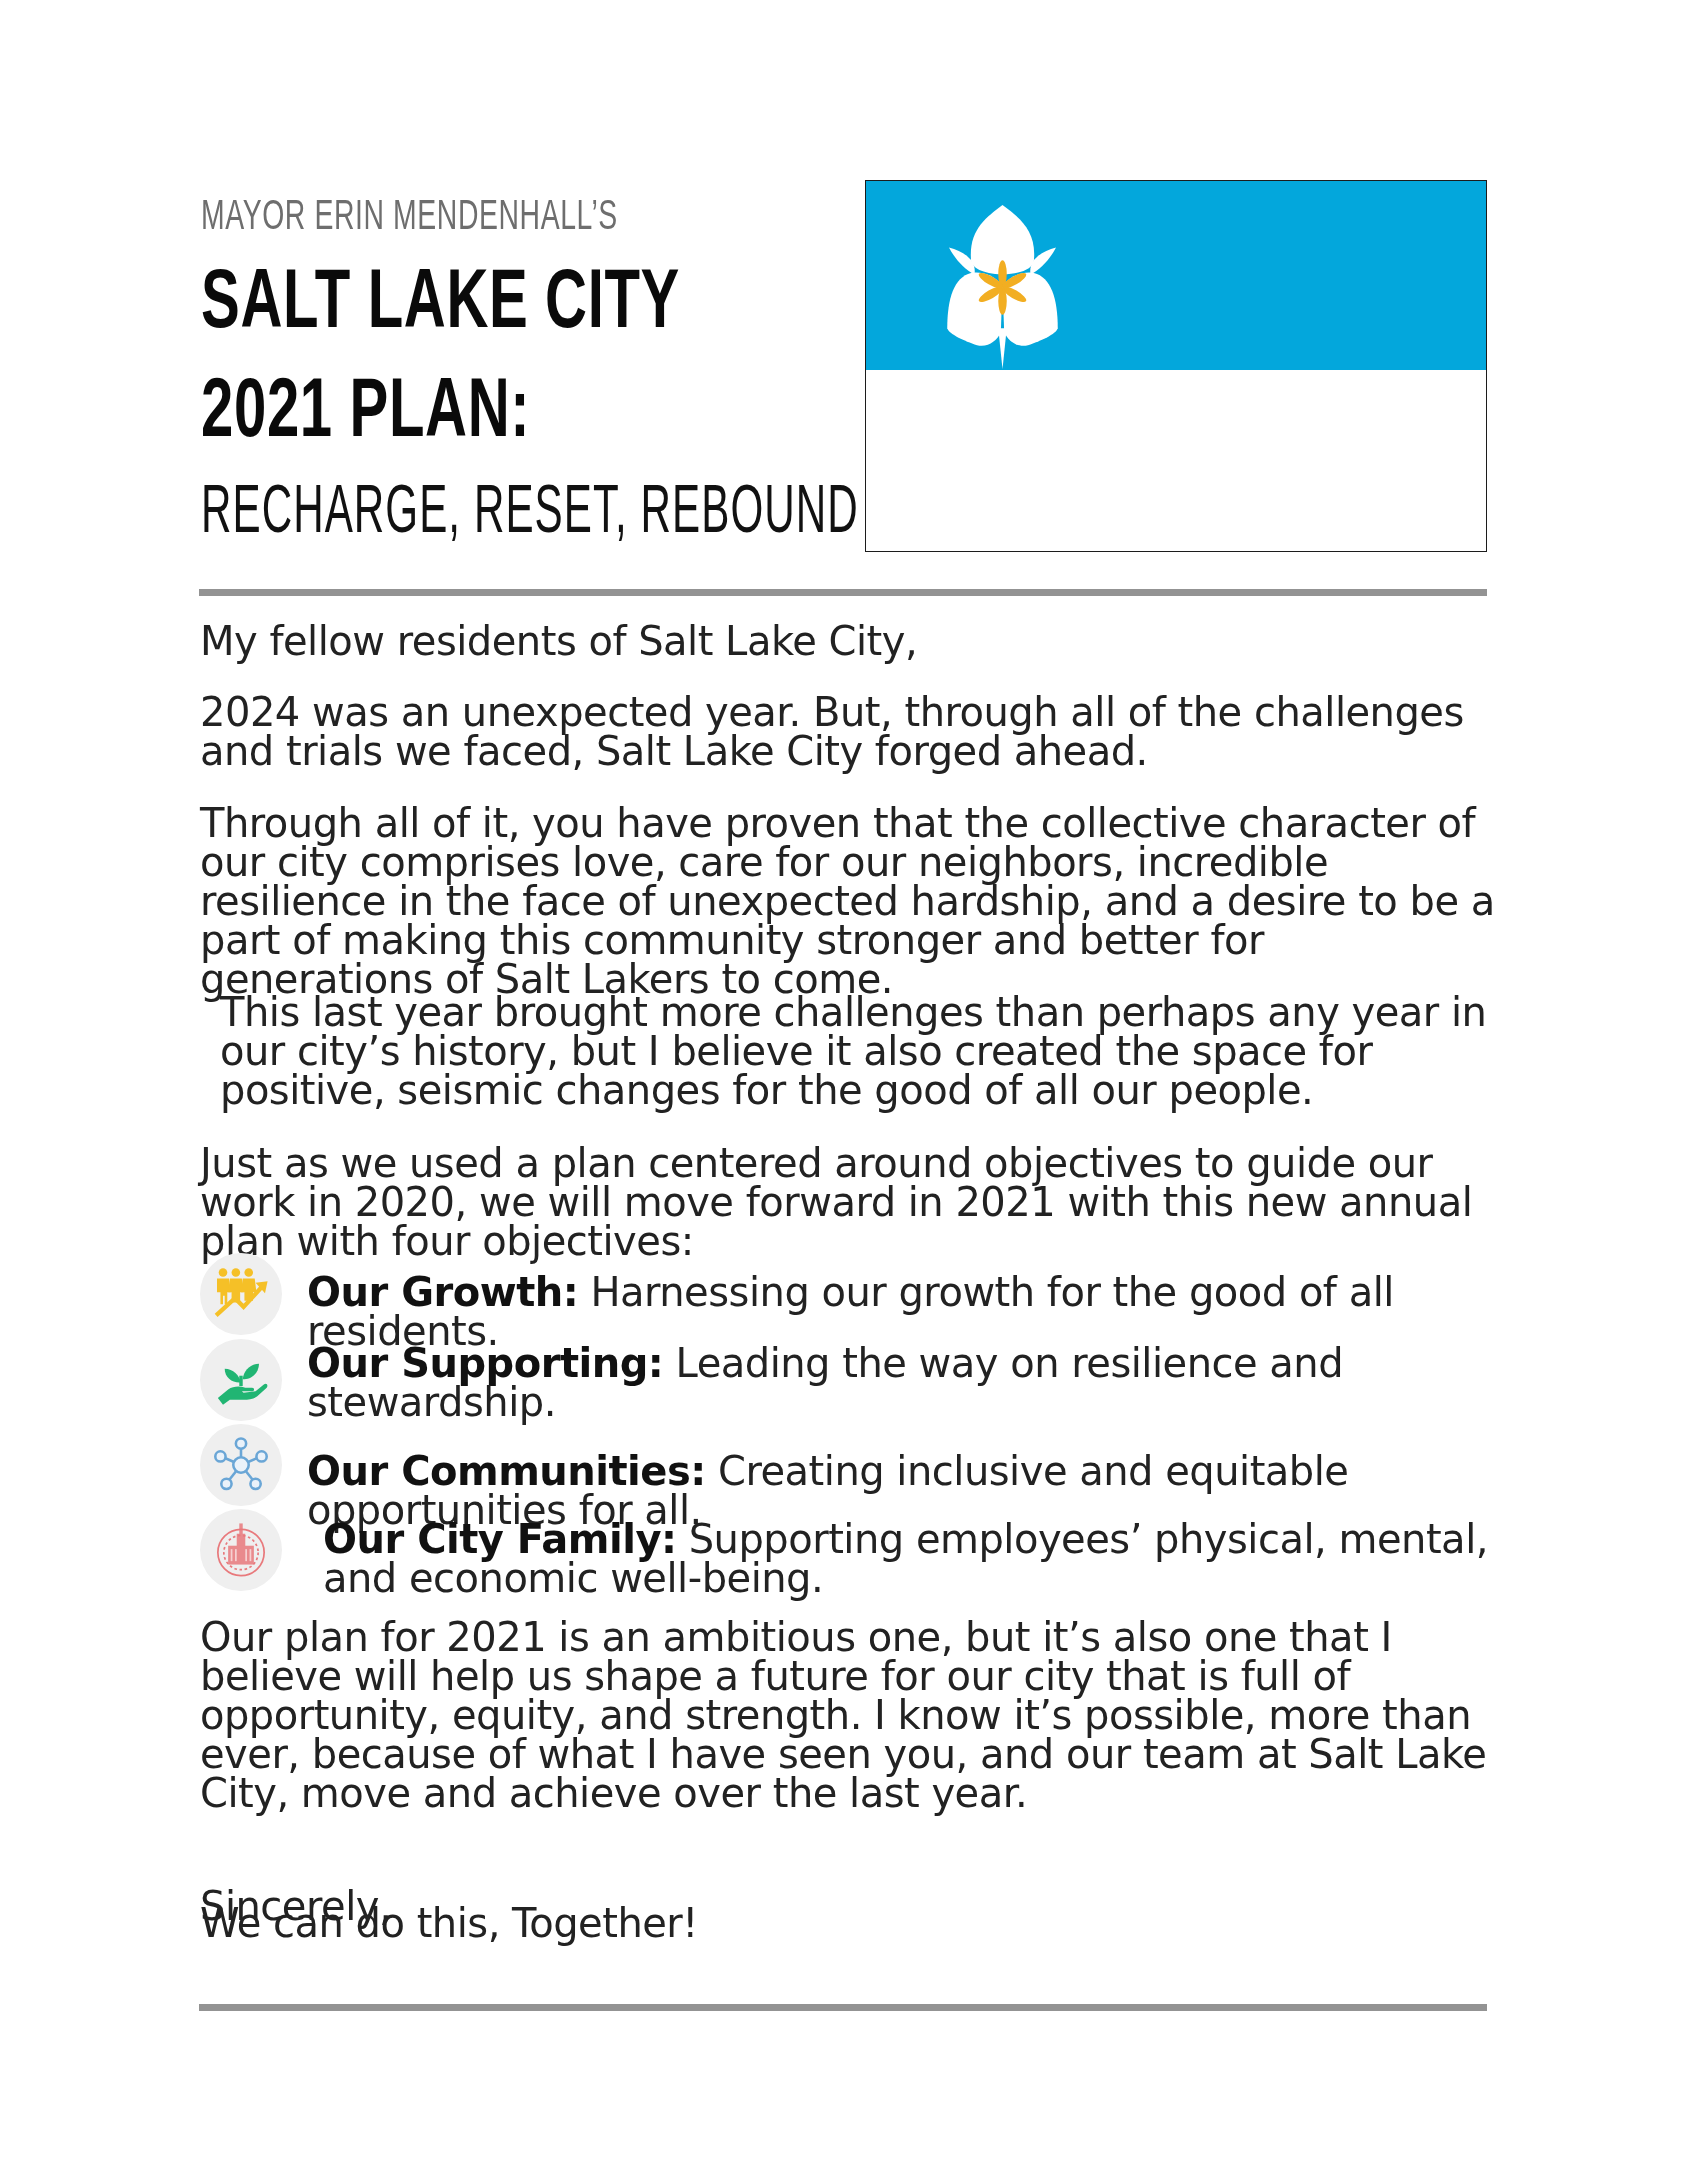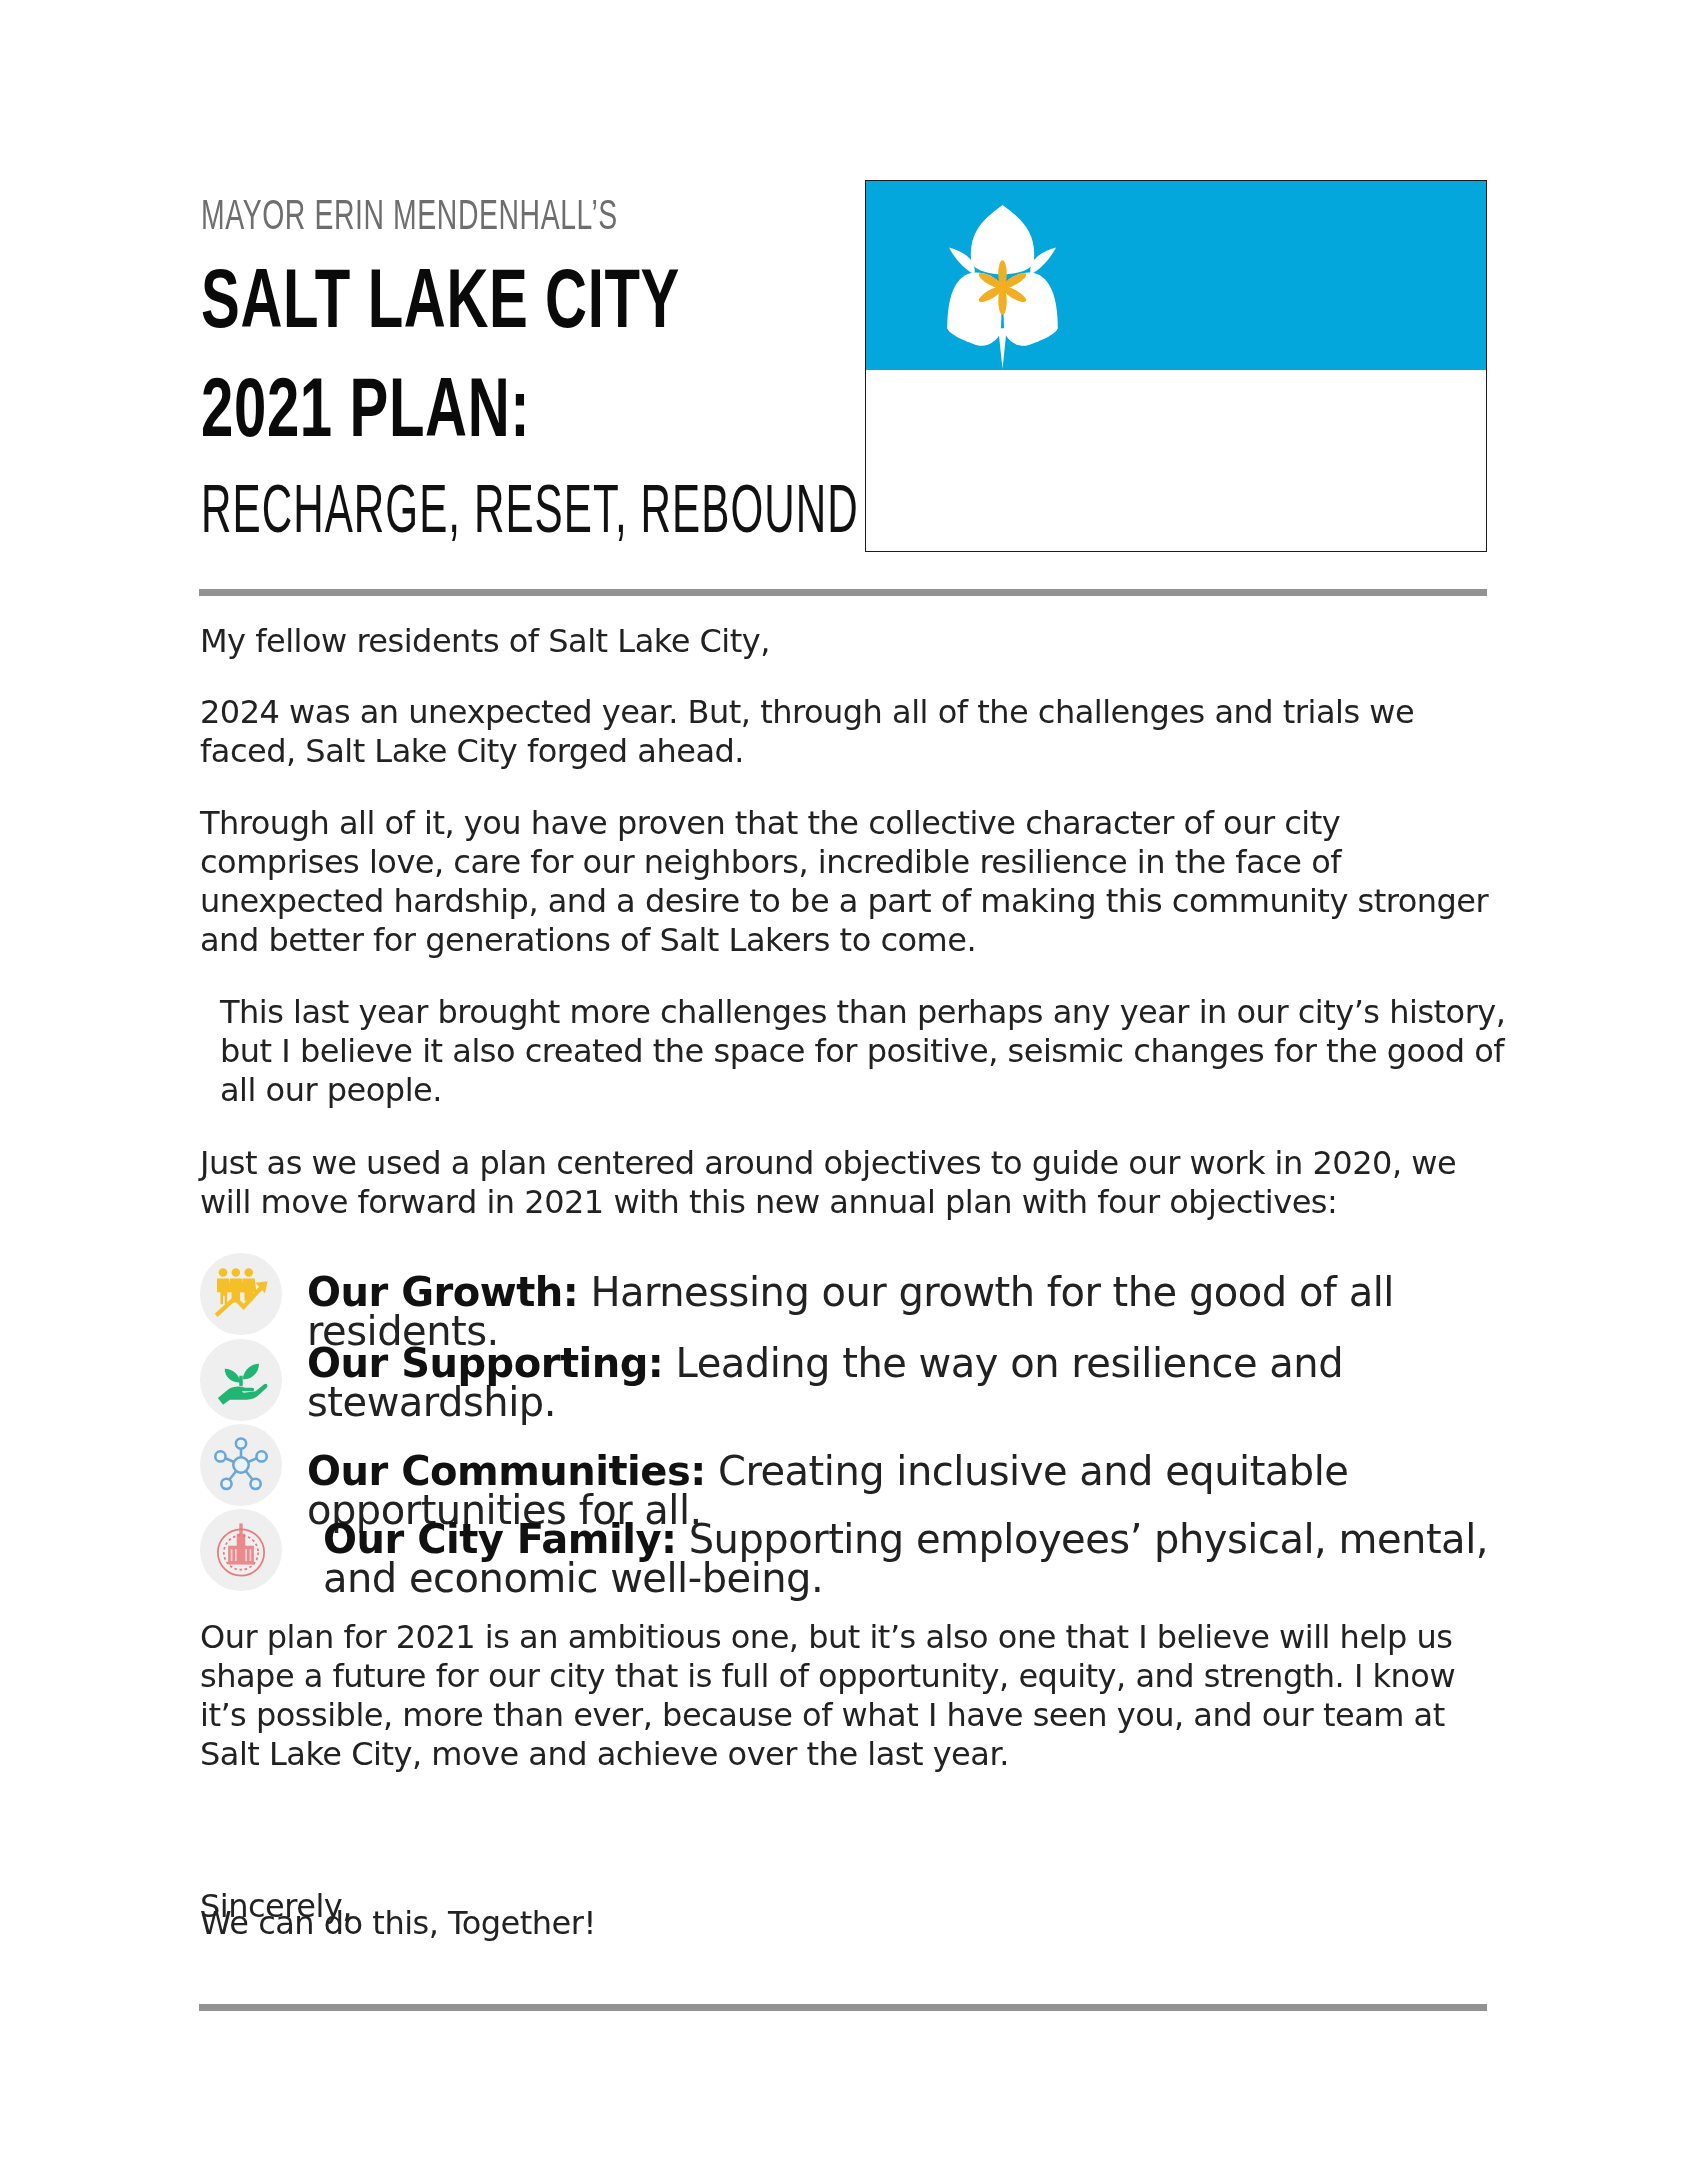--- a/index.html
+++ b/index.html
@@ -21,21 +21,21 @@
   
   .flag { position: absolute; left: 865px; top: 180px; width: 620px; height: 370px;
           border: 1.7px solid #1c1c1c; background: #ffffff; overflow: hidden; }
   .flag-blue { position: absolute; left: 0; top: 0; width: 100%; height: 189px; background: #03a7dc; }
   .flag-flower { position: absolute; left: 81px; top: 24px; width: 111px; height: 170px; }
 
   
   .rule { position: absolute; left: 199px; width: 1288px; height: 6.8px; background: #939393; }
 
   
-  .body-text { position: absolute; left: 200px; width: 1295px; font-size: 32px; line-height: 39px;
+  .body-text { position: absolute; left: 200px; width: 1295px; font-size: 40px; line-height: 39px;
                color: #222222; letter-spacing: -0.5px; }
   .body-text p { margin: 0; }
 
   
   .obj-icon { position: absolute; left: 200px; width: 82px; height: 82px; border-radius: 50%;
               background: #efefef; display: flex; align-items: center; justify-content: center; }
   .obj-icon svg { width: 60px; height: 60px; }
   .obj-text { position: absolute; left: 307px; width: 1184px; font-size: 40px; line-height: 39px;
               color: #222222; letter-spacing: -0.5px; }
   .obj-text b { color: #111111; font-weight: 700; }

